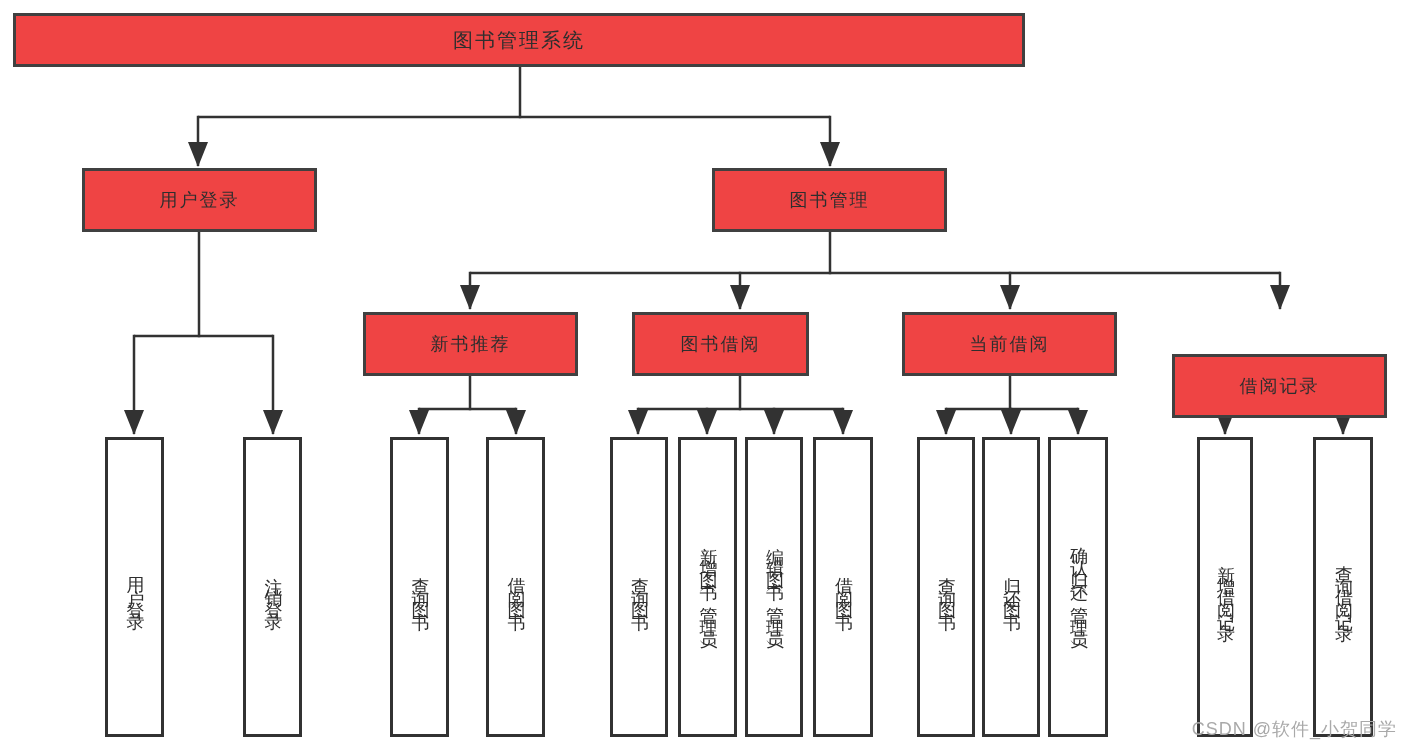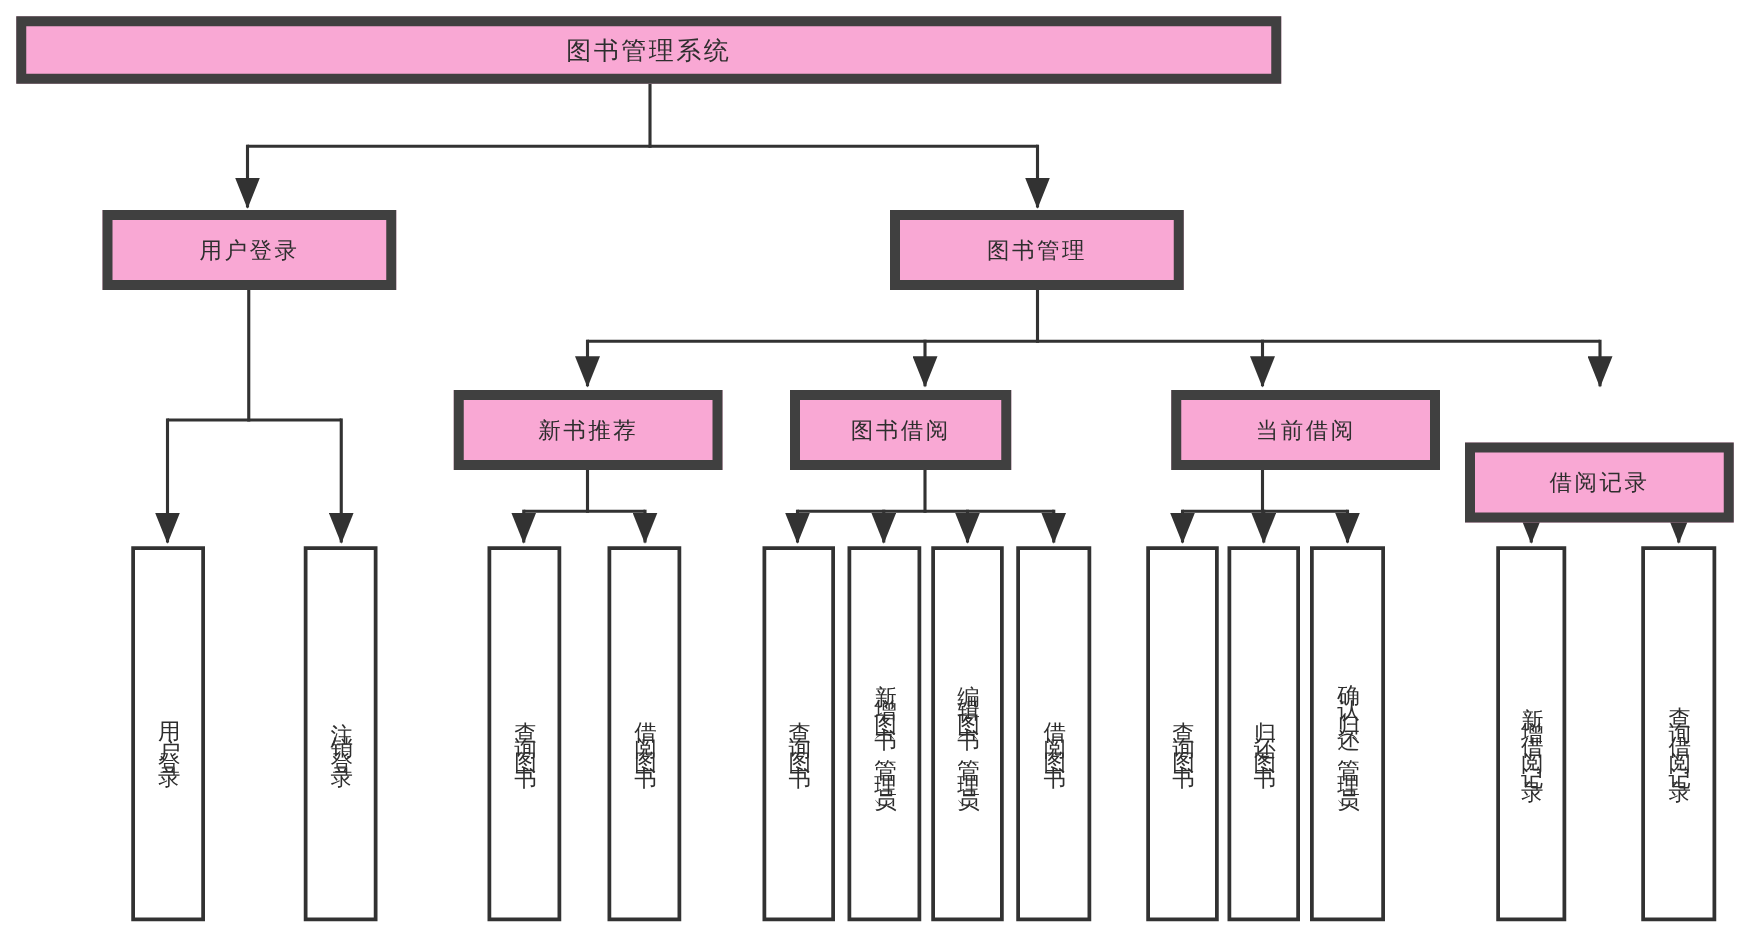--- a/index.html
+++ b/index.html
@@ -7,22 +7,22 @@
     position:relative;
     width:1405px;height:747px;
     background:#ffffff;
     font-family:"Liberation Sans", sans-serif;
     overflow:hidden;
   }
   .connectors{position:absolute;left:0;top:0;width:1405px;height:747px;}
   .node{
     position:absolute;
     box-sizing:border-box;
-    border:8px solid #404040;
-    background:#f9a8d4;
+    border:3px solid #404040;
+    background:#ef4444;
     display:flex;align-items:center;justify-content:center;
     color:#2e2e2e;
     font-size:18px;
     letter-spacing:2px;
     white-space:nowrap;
   }
   .node.root{font-size:20px;}
   .leaf{
     position:absolute;
     top:437px;height:300px;
@@ -115,21 +115,21 @@
     </g>
   </svg>
 
   <div class="node root" style="left:13px;top:13px;width:1012px;height:54px;">图书管理系统</div>
 
   <div class="node" style="left:82px;top:168px;width:235px;height:64px;">用户登录</div>
   <div class="node" style="left:712px;top:168px;width:235px;height:64px;">图书管理</div>
 
   <div class="node" style="left:363px;top:312px;width:215px;height:64px;">新书推荐</div>
   <div class="node" style="left:632px;top:312px;width:177px;height:64px;">图书借阅</div>
-  <div class="node" style="left:902px;top:312px;width:215px;height:64px;margin-left:35px;">当前借阅</div>
+  <div class="node" style="left:902px;top:312px;width:215px;height:64px;">当前借阅</div>
   <div class="node" style="left:1172px;top:312px;width:215px;height:64px;margin-top:42px;">借阅记录</div>
 
   <div class="leaf" style="left:105px;width:59px;">
     <span>用户登录</span>
   </div>
   <div class="leaf" style="left:243px;width:59px;">
     <span>注销登录</span>
   </div>
 
   <div class="leaf" style="left:390px;width:59px;">
@@ -162,14 +162,15 @@
     <span>确认归还（管理员）</span>
   </div>
 
   <div class="leaf" style="left:1197px;width:56px;">
     <span>新增借阅记录</span>
   </div>
   <div class="leaf" style="left:1313px;width:60px;">
     <span>查询借阅记录</span>
   </div>
 
+  <div class="watermark">CSDN @软件_小贺同学</div>
 
 </div>
 
 </body></html>

